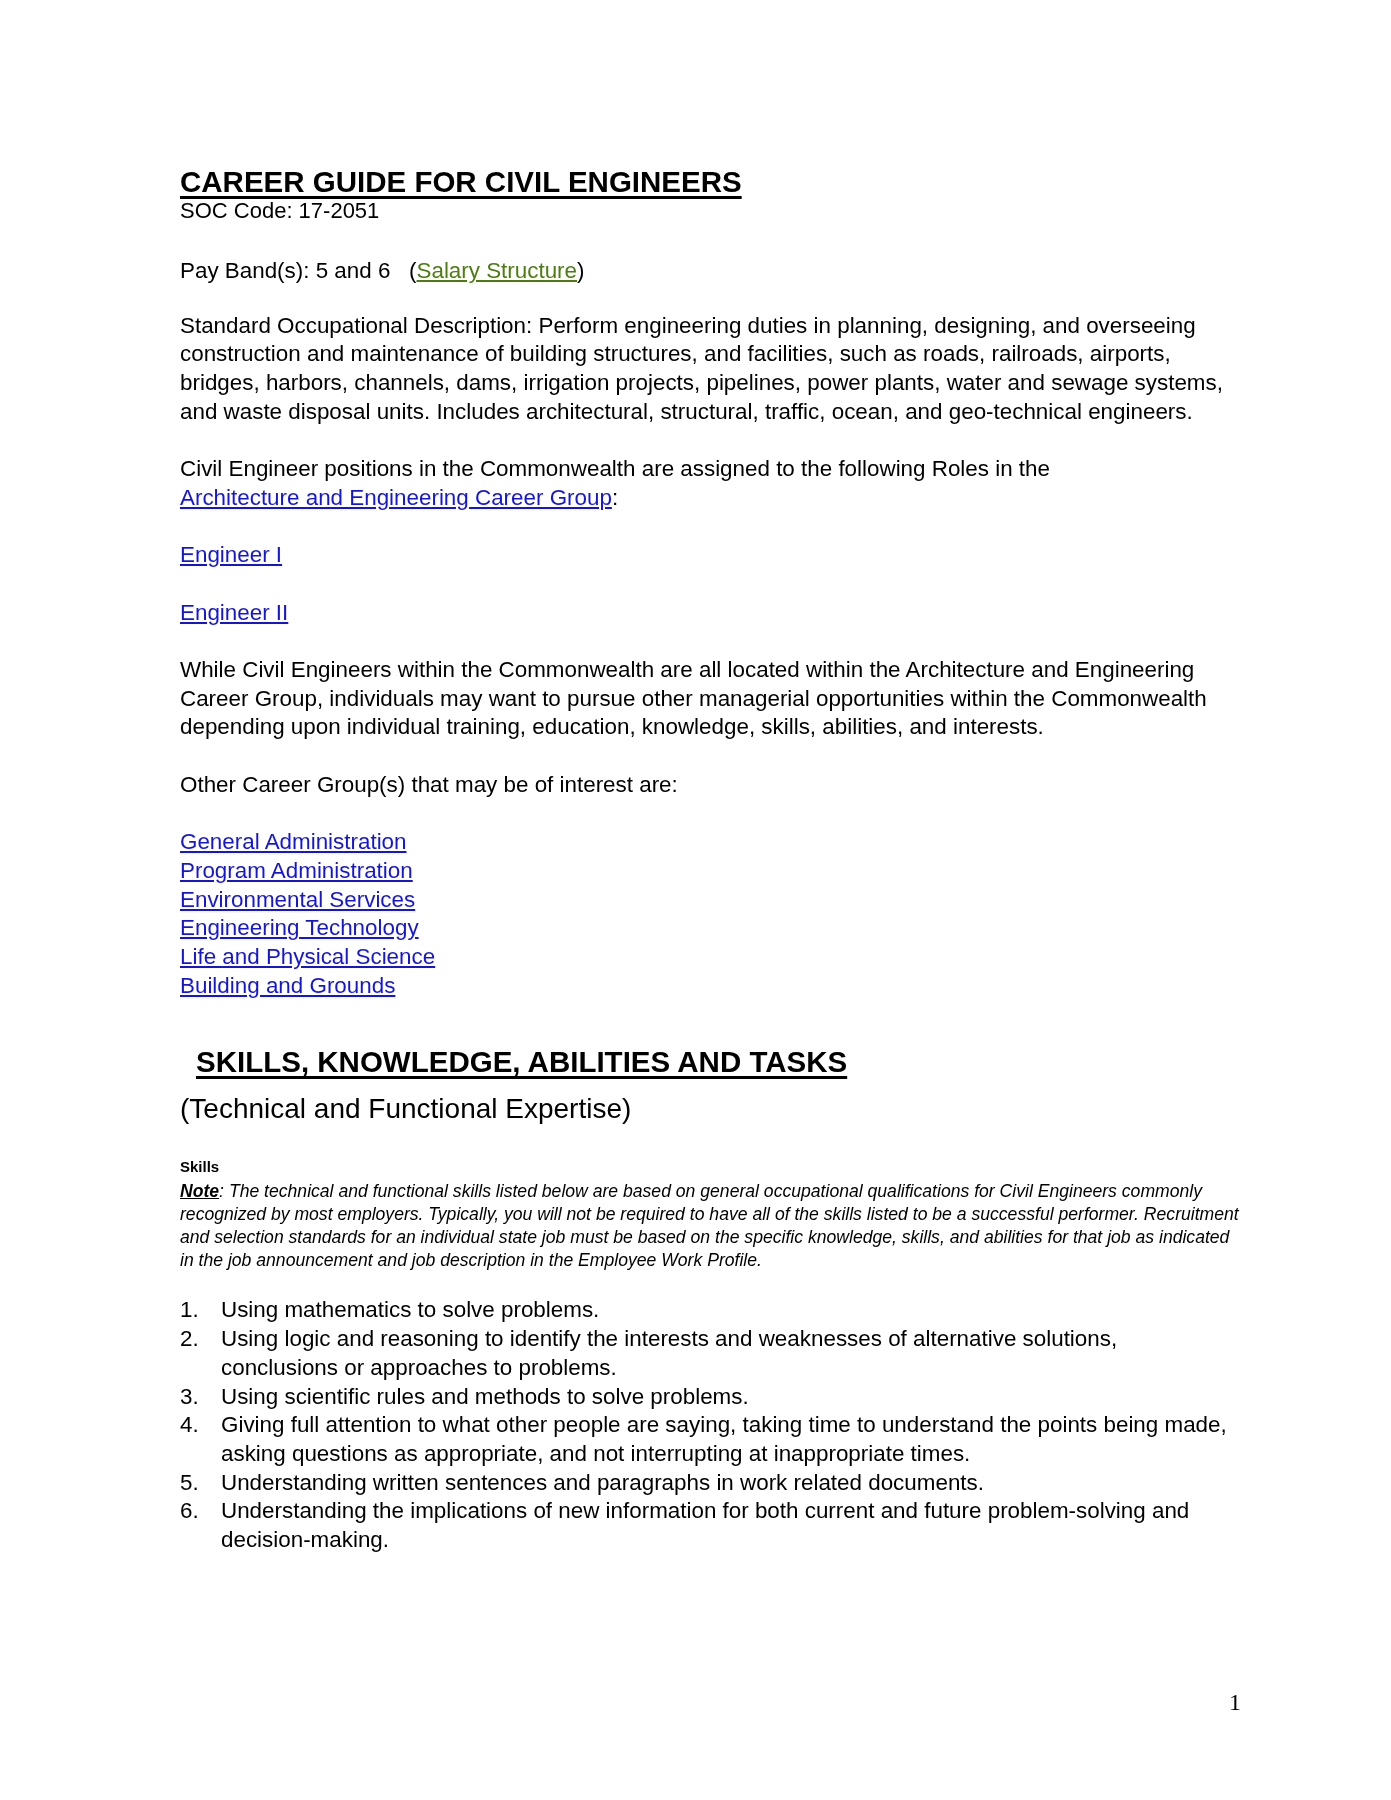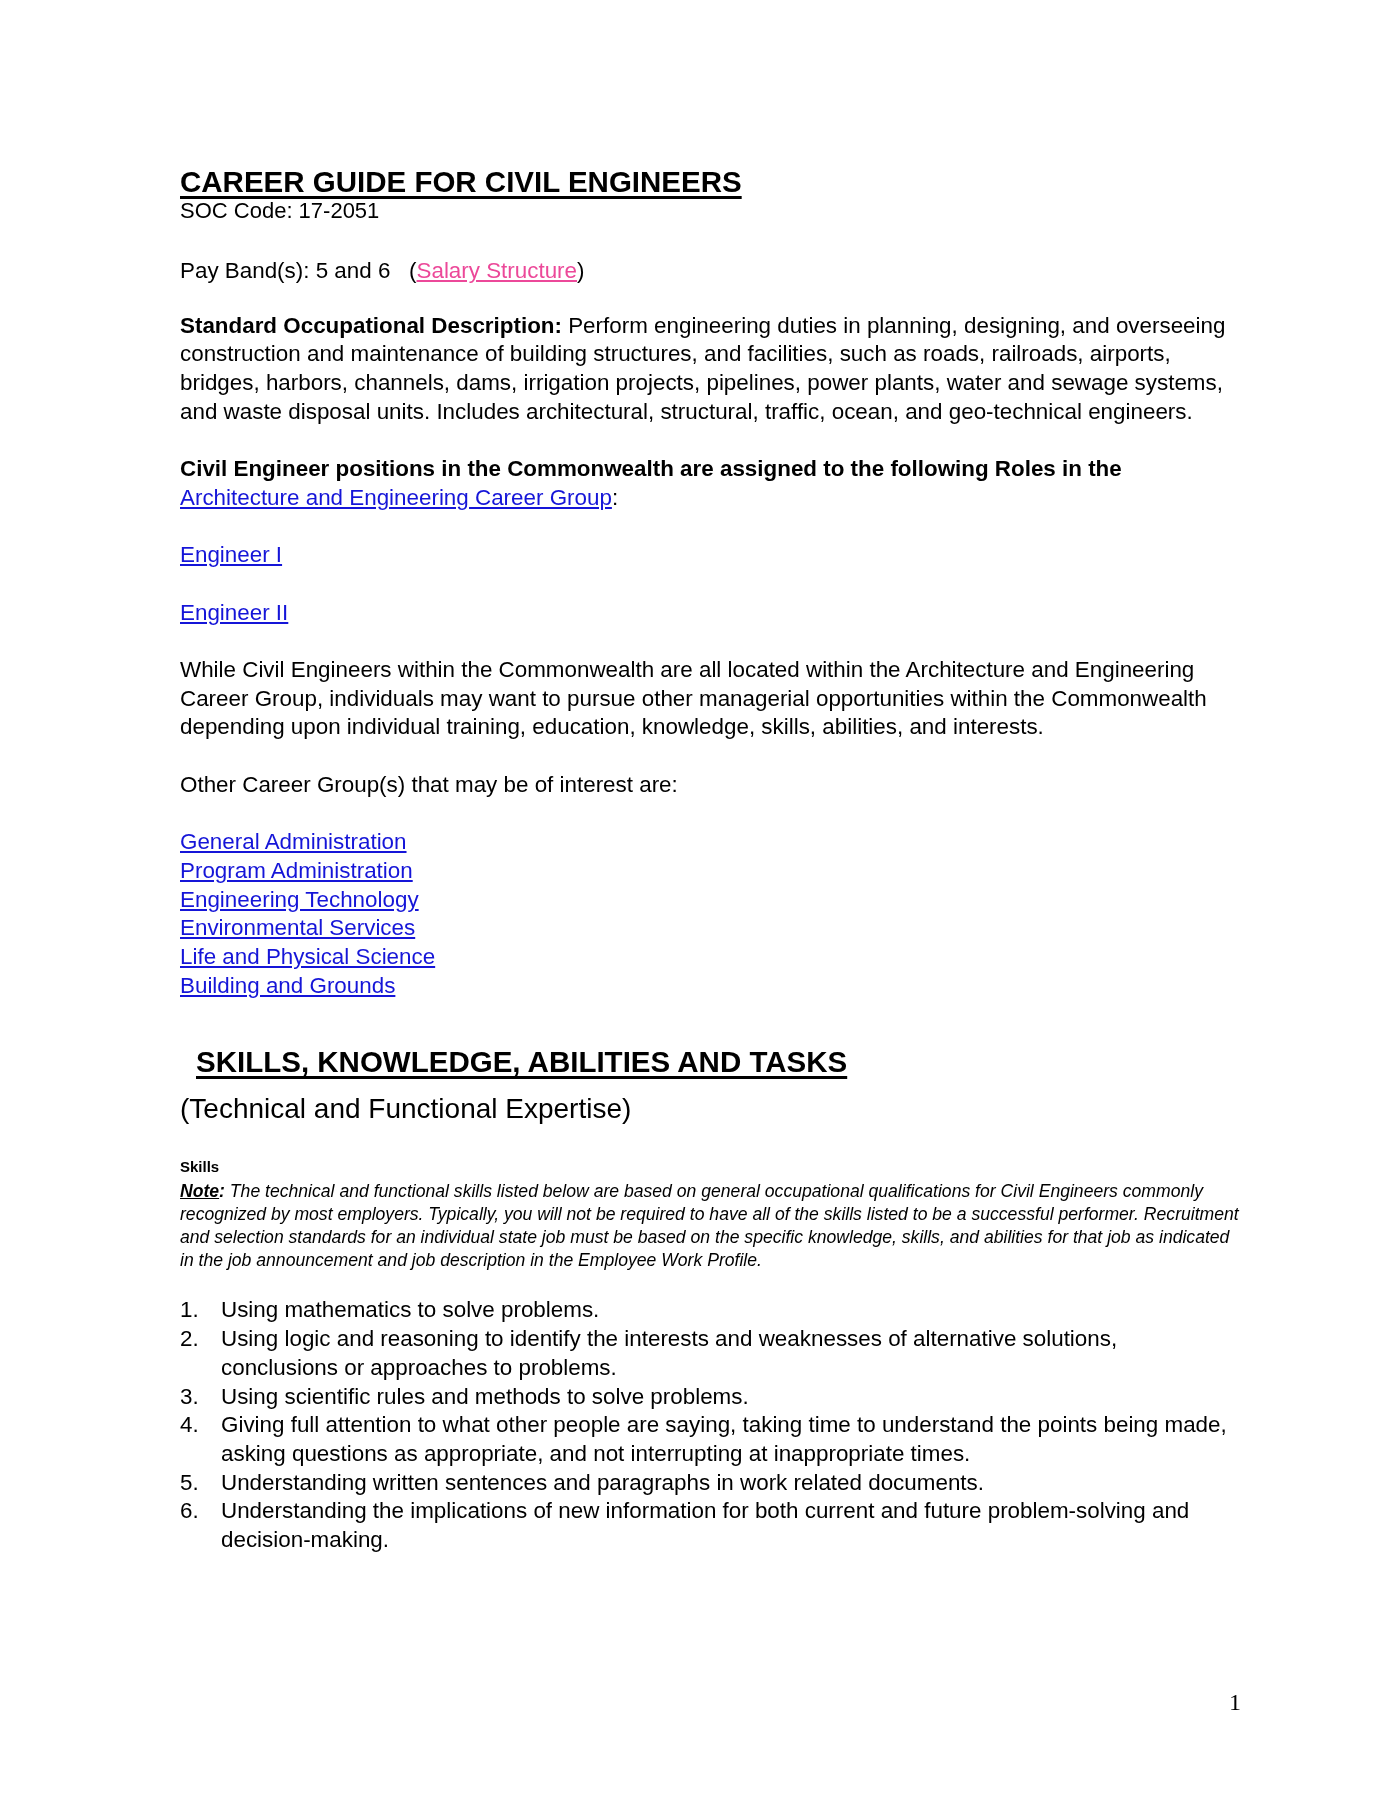--- a/index.html
+++ b/index.html
@@ -9,22 +9,22 @@
   .content { position: absolute; left: 164px; top: 166px; width: 1060px; }
   .body-text { font-size: 22.4px; line-height: 28.7px; margin: 0; }
   .gap { height: 28.7px; }
   h1.doc-title { font-size: 29.5px; font-weight: bold; margin: 0; line-height: 32px;
                  text-decoration: underline; text-decoration-thickness: 3px; text-underline-offset: 4px; }
   h2.section-title { font-size: 29.5px; font-weight: bold; margin: 16px; line-height: 32px;
                      text-decoration: underline; text-decoration-thickness: 3px; text-underline-offset: 4px; }
   .soc { font-size: 22px; line-height: 26px; margin: 0; }
   .subtitle { font-size: 28px; line-height: 30px; margin: 0; }
   a.link { color: #1515d8; text-decoration: underline; text-underline-offset: 2px; }
-  a.plainlink { color: #ec4899; text-decoration: underline; text-underline-offset: 2px; }
-  b { font-weight: bold; }
+  a.plainlink { color: #4d7c0f; text-decoration: underline; text-underline-offset: 2px; }
+  b { font-weight: normal; }
   .skills-h { font-size: 15px; font-weight: bold; line-height: 26px; margin: 0; }
   .note { font-size: 17.6px; line-height: 23px; font-style: italic; margin: 0; }
   .note .note-label { font-weight: bold; text-decoration: underline; font-style: italic; }
   ol.skills-list { list-style: none; margin: 0; padding: 0; }
   ol.skills-list li { position: relative; padding-left: 41px; font-size: 22.4px; line-height: 28.7px; }
   ol.skills-list li .num { position: absolute; left: 0; top: 0; }
   .page-number { position: absolute; left: 1213px; top: 1688px; font-family: "Liberation Serif", serif;
                  font-size: 24px; line-height: 28px; }
 </style>
 </head>
@@ -75,22 +75,22 @@
 
     <div class="gap"></div>
 
     <p class="body-text">Other Career Group(s) that may be of interest are:</p>
 
     <div class="gap"></div>
 
     <div class="body-text">
       <div><a class="link">General Administration</a></div>
       <div><a class="link">Program Administration</a></div>
+      <div><a class="link">Environmental Services</a></div>
       <div><a class="link">Engineering Technology</a></div>
-      <div><a class="link">Environmental Services</a></div>
       <div><a class="link">Life and Physical Science</a></div>
       <div><a class="link">Building and Grounds</a></div>
     </div>
 
     <div class="gap" style="height:30px"></div>
 
     <h2 class="section-title">SKILLS, KNOWLEDGE, ABILITIES AND TASKS</h2>
     <p class="subtitle">(Technical and Functional Expertise)</p>
 
     <div class="gap" style="height:30px"></div>

